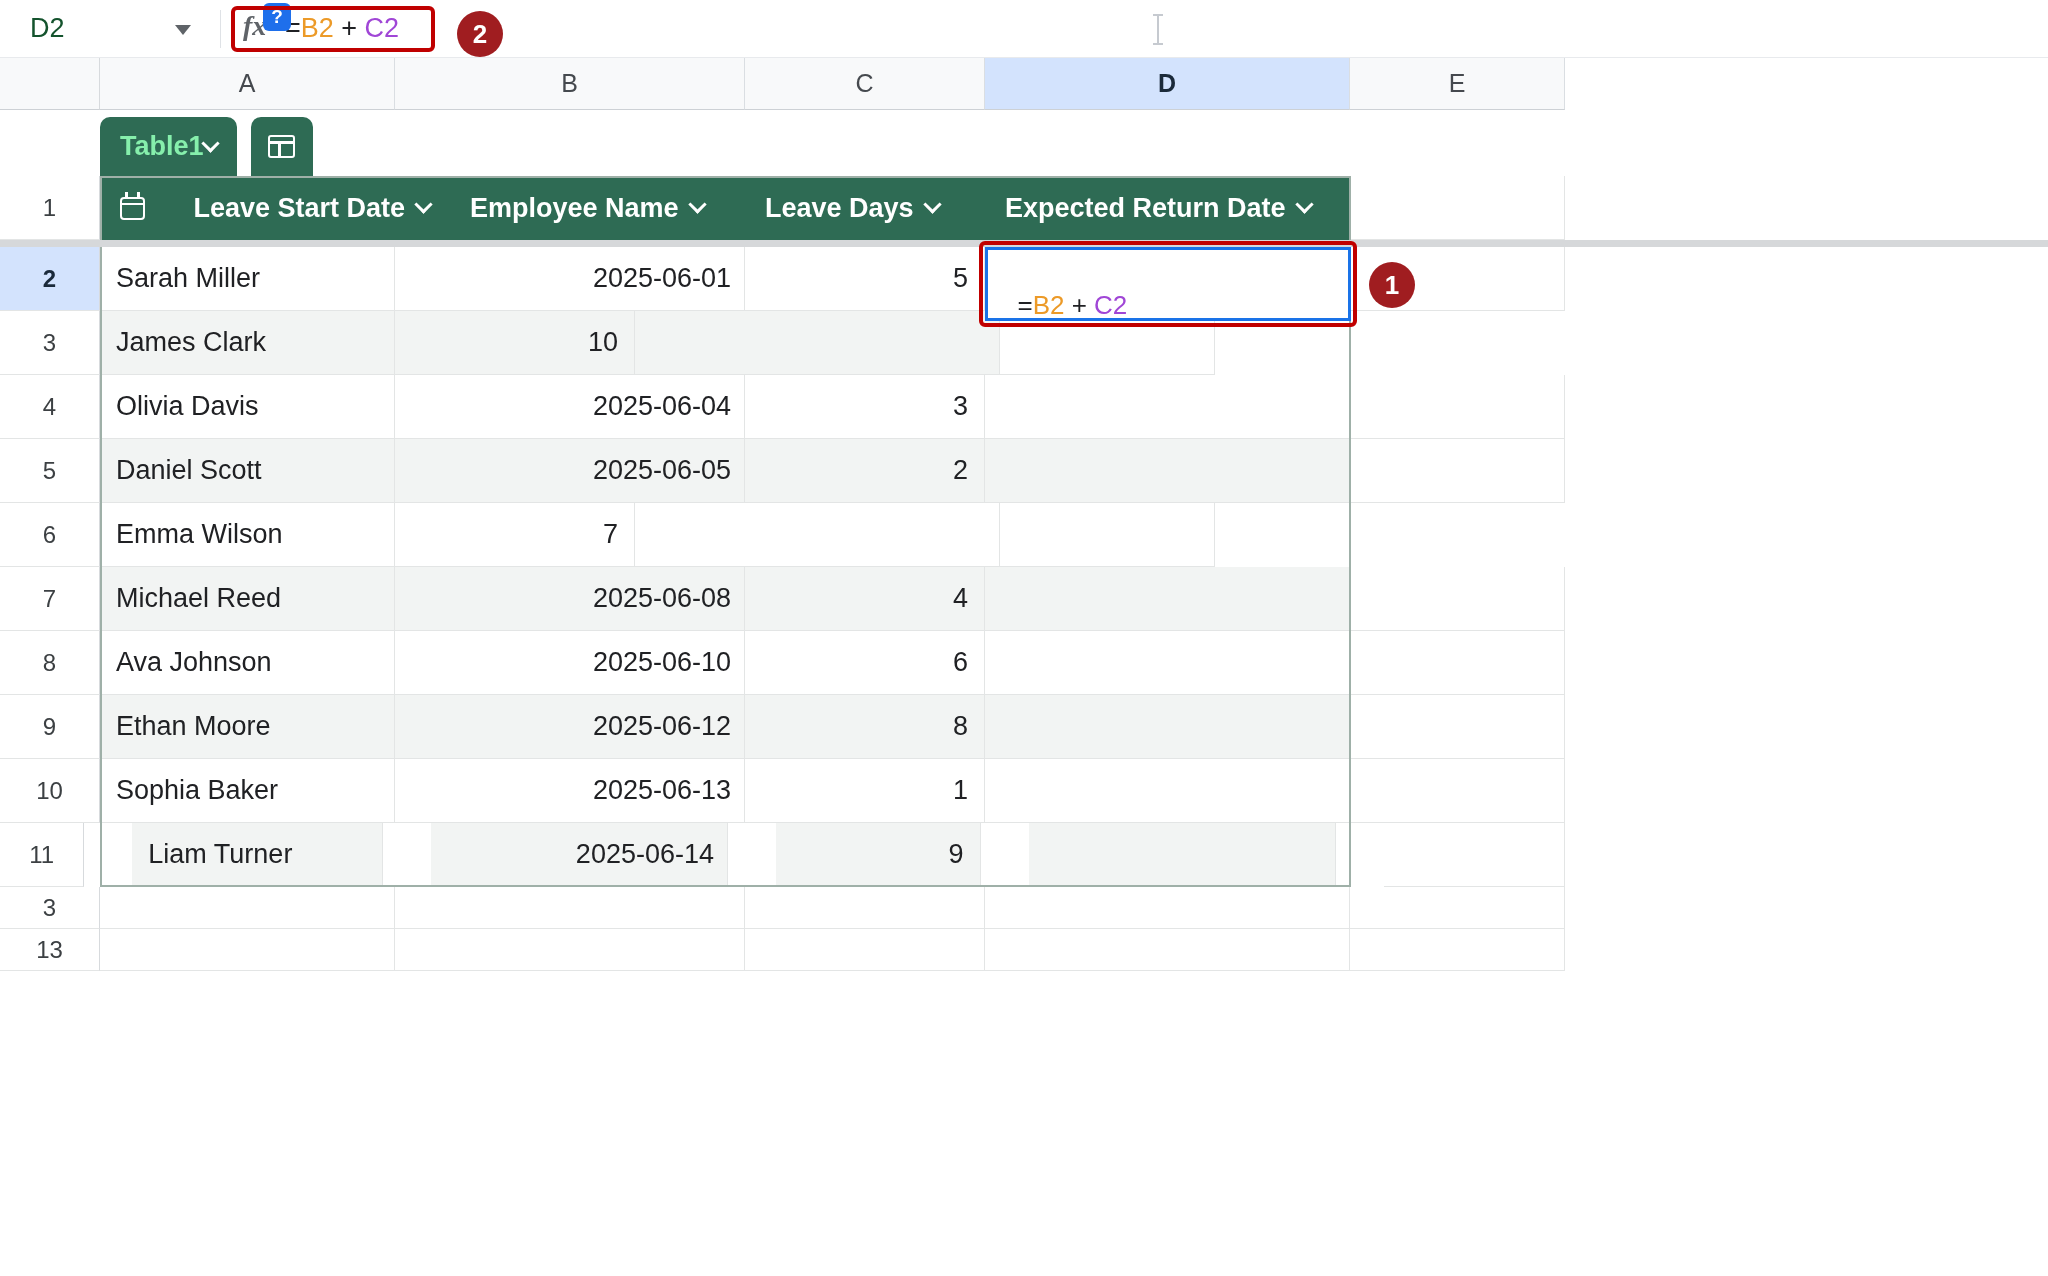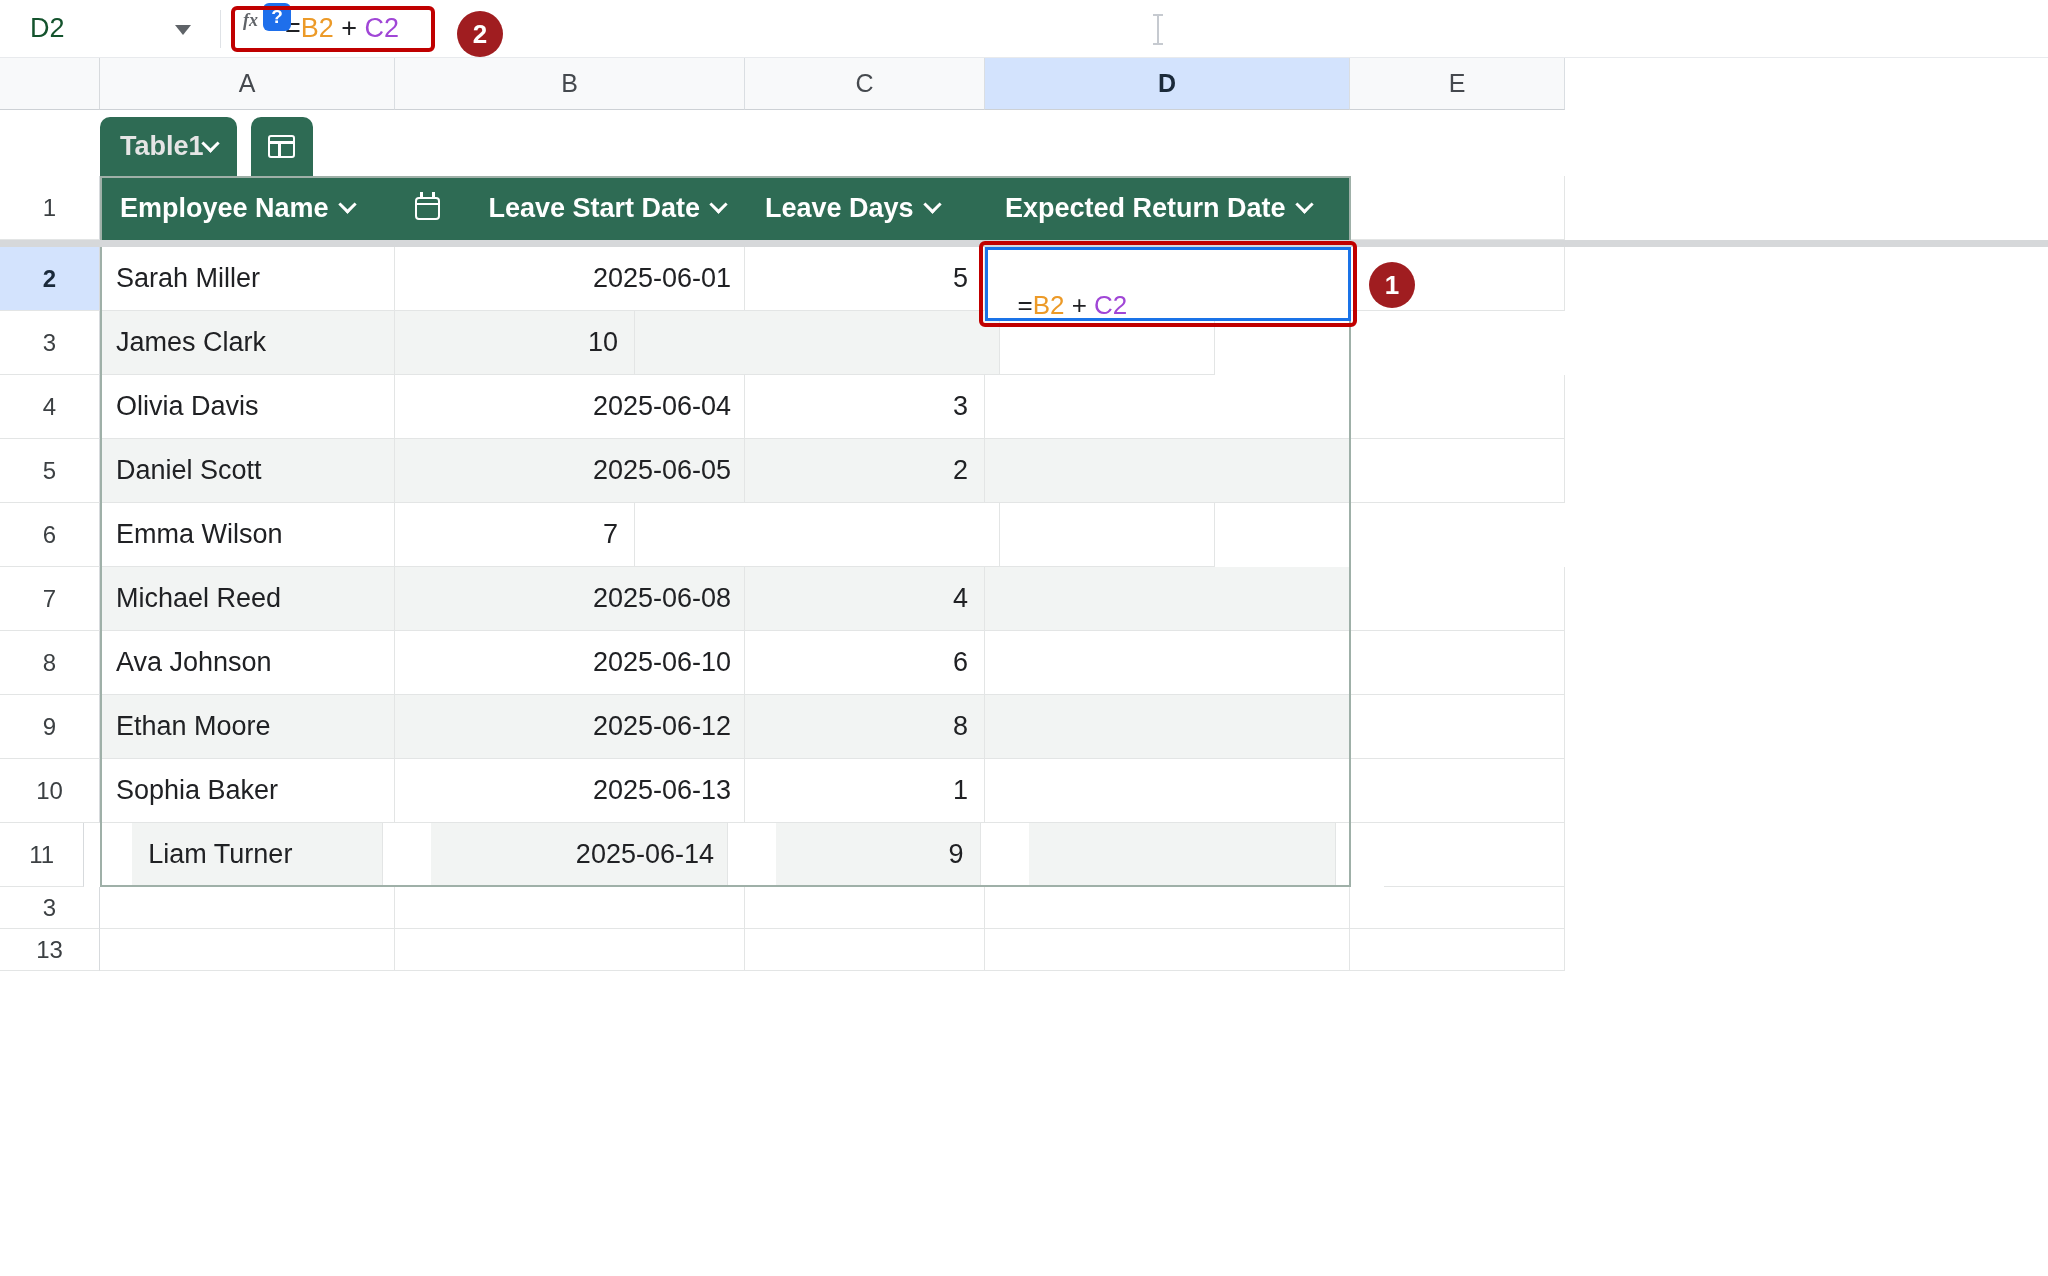--- a/index.html
+++ b/index.html
@@ -3,21 +3,21 @@
 <meta charset="utf-8">
 <style>
   *{box-sizing:border-box;margin:0;padding:0}
   html,body{width:2048px;height:1276px;background:#fff;font-family:"Liberation Sans","DejaVu Sans",sans-serif;color:#202124;overflow:hidden;position:relative}
 
   
   .topbar{position:absolute;left:0;top:0;width:2048px;height:58px;background:#fff;border-bottom:1px solid #E8EAED;z-index:30}
   .nb-text{position:absolute;left:30px;top:13px;font-size:27px;color:#14532d}
   .nbarrow{position:absolute;left:175px;top:25px;width:0;height:0;border-left:8px solid transparent;border-right:8px solid transparent;border-top:10px solid #5F6368}
   .vdiv{position:absolute;left:220px;top:10px;width:1px;height:38px;background:#DFE2E6}
-  .fx{position:absolute;left:243px;top:10px;font-family:"Liberation Serif",serif;font-style:italic;font-weight:600;font-size:18px;color:#5F6368;z-index:1}
+  .fx{position:absolute;left:243px;top:10px;font-family:"Liberation Serif",serif;font-style:italic;font-weight:600;font-size:28px;color:#5F6368;z-index:1}
   .helpb{position:absolute;left:263px;top:3px;width:28px;height:28px;border-radius:6px;background:#1E6FEB;color:#fff;font-size:19px;font-weight:700;display:flex;align-items:center;justify-content:center;z-index:3}
   .fbtext{position:absolute;left:285px;top:13px;font-size:27px;z-index:2;white-space:pre}
   .ibeam{position:absolute;left:1157px;top:14px;width:2px;height:31px;background:#C6CAD0}
   .ibeam::before,.ibeam::after{content:"";position:absolute;left:-4px;width:10px;height:2px;background:#C6CAD0}
   .ibeam::before{top:0}.ibeam::after{bottom:0}
 
   
   .red-box{position:absolute;border:4px solid #C00000;border-radius:6px;z-index:20;pointer-events:none;background:transparent}
   .fb-red{left:231px;top:6px;width:204px;height:46px}
   .d2-red{left:979px;top:241px;width:378px;height:86px}
@@ -25,21 +25,21 @@
 
   
   .colband{position:absolute;left:0;top:58px;height:52px;display:flex;z-index:2}
   .corner{width:100px;height:52px;background:#F8F9FA;border-right:1px solid #D7DADD;border-bottom:1px solid #CDD1D5}
   .col-h{height:52px;background:#F8F9FA;border-right:1px solid #DADEE2;border-bottom:1px solid #CDD1D5;display:flex;align-items:center;justify-content:center;font-size:25px;color:#45494E}
   .col-h.sel{background:#D3E3FD;color:#1B2A3A;font-weight:700}
 
   
   .chipband{position:absolute;left:0;top:110px;width:1565px;height:66px;background:#fff;display:flex;align-items:flex-end;padding-left:100px;gap:14px;z-index:4}
   .rowhdr-line{position:absolute;left:99px;top:110px;width:1px;height:66px;background:#D7DADD;z-index:3}
-  .chip{height:59px;background:#2E6B54;border-radius:10px 10px 0 0;color:#e5e5e5;display:flex;align-items:center;padding:0 20px;font-size:27px;font-weight:700}
+  .chip{height:59px;background:#2E6B54;border-radius:10px 10px 0 0;color:#86efac;display:flex;align-items:center;padding:0 20px;font-size:27px;font-weight:700}
   .chip.icon-only{width:62px;justify-content:center;padding:0}
   .tblicon{position:relative;width:27px;height:23px;border:2.5px solid #fff;border-radius:3px}
   .tblicon::before{content:"";position:absolute;left:-1px;right:-1px;top:4px;height:2.5px;background:#fff}
   .tblicon::after{content:"";position:absolute;left:8px;top:6.5px;width:2.5px;bottom:0;background:#fff}
 
   
   .grid-row{position:absolute;left:0;width:1565px;height:64px;display:flex;z-index:1}
   .grid-row.short{height:42px}
   .row-num{width:100px;display:flex;align-items:center;justify-content:center;font-size:24px;color:#3C4043;background:#fff;border-right:1px solid #D7DADD;border-bottom:1px solid #E3E5E5}
   .row-num.sel{background:#D3E3FD;font-weight:700;color:#1B2A3A}
@@ -97,30 +97,30 @@
   </div>
   <div class="chip icon-only">
     <span class="tblicon"></span>
   </div>
 </div>
 <div class="rowhdr-line"></div>
 
 <div class="grid-row" style="top:176px">
   <div class="row-num">1</div>
   <div class="thead" id="table-header">
-      <div class="th" style="width: 295px;">
-        <span class="th-lab">
-          <span>Employee Name</span>
-          <span class="chev"></span>
-        </span>
-      </div>
       <div class="th" style="width: 350px;">
         <span class="cal"></span>
         <span class="th-lab push">
           <span>Leave Start Date</span>
+          <span class="chev"></span>
+        </span>
+      </div>
+      <div class="th" style="width: 295px;">
+        <span class="th-lab">
+          <span>Employee Name</span>
           <span class="chev"></span>
         </span>
       </div>
       <div class="th" style="width: 240px;">
         <span class="th-lab">
           <span>Leave Days</span>
           <span class="chev"></span>
         </span>
       </div>
       <div class="th" style="width: 365px;">

